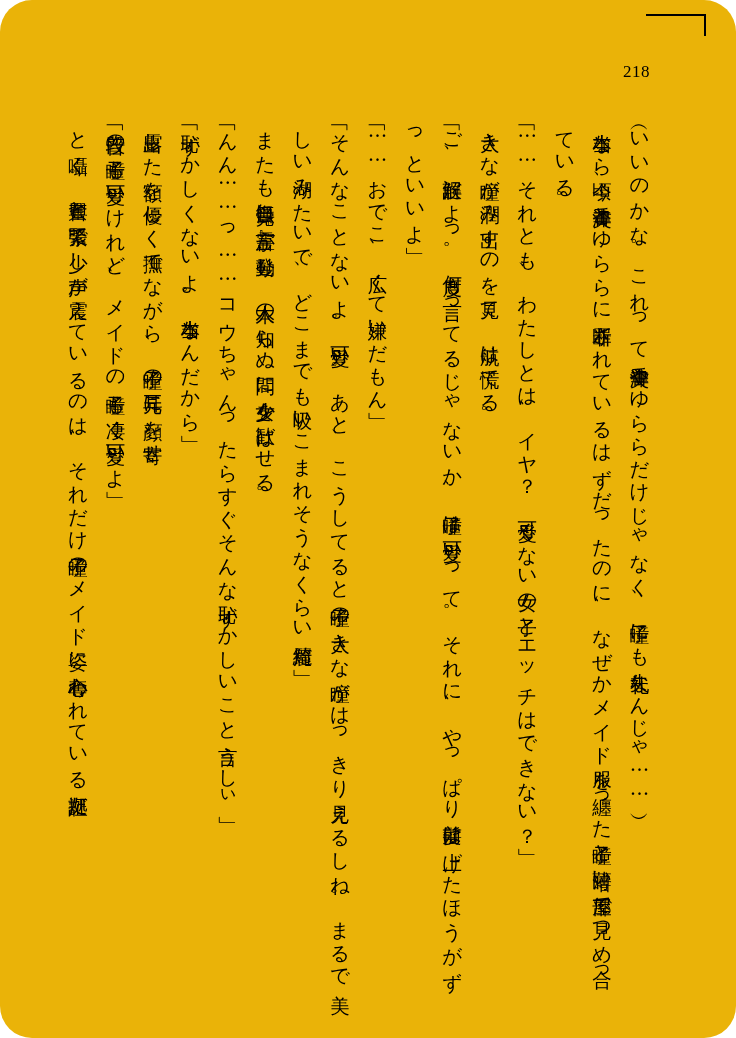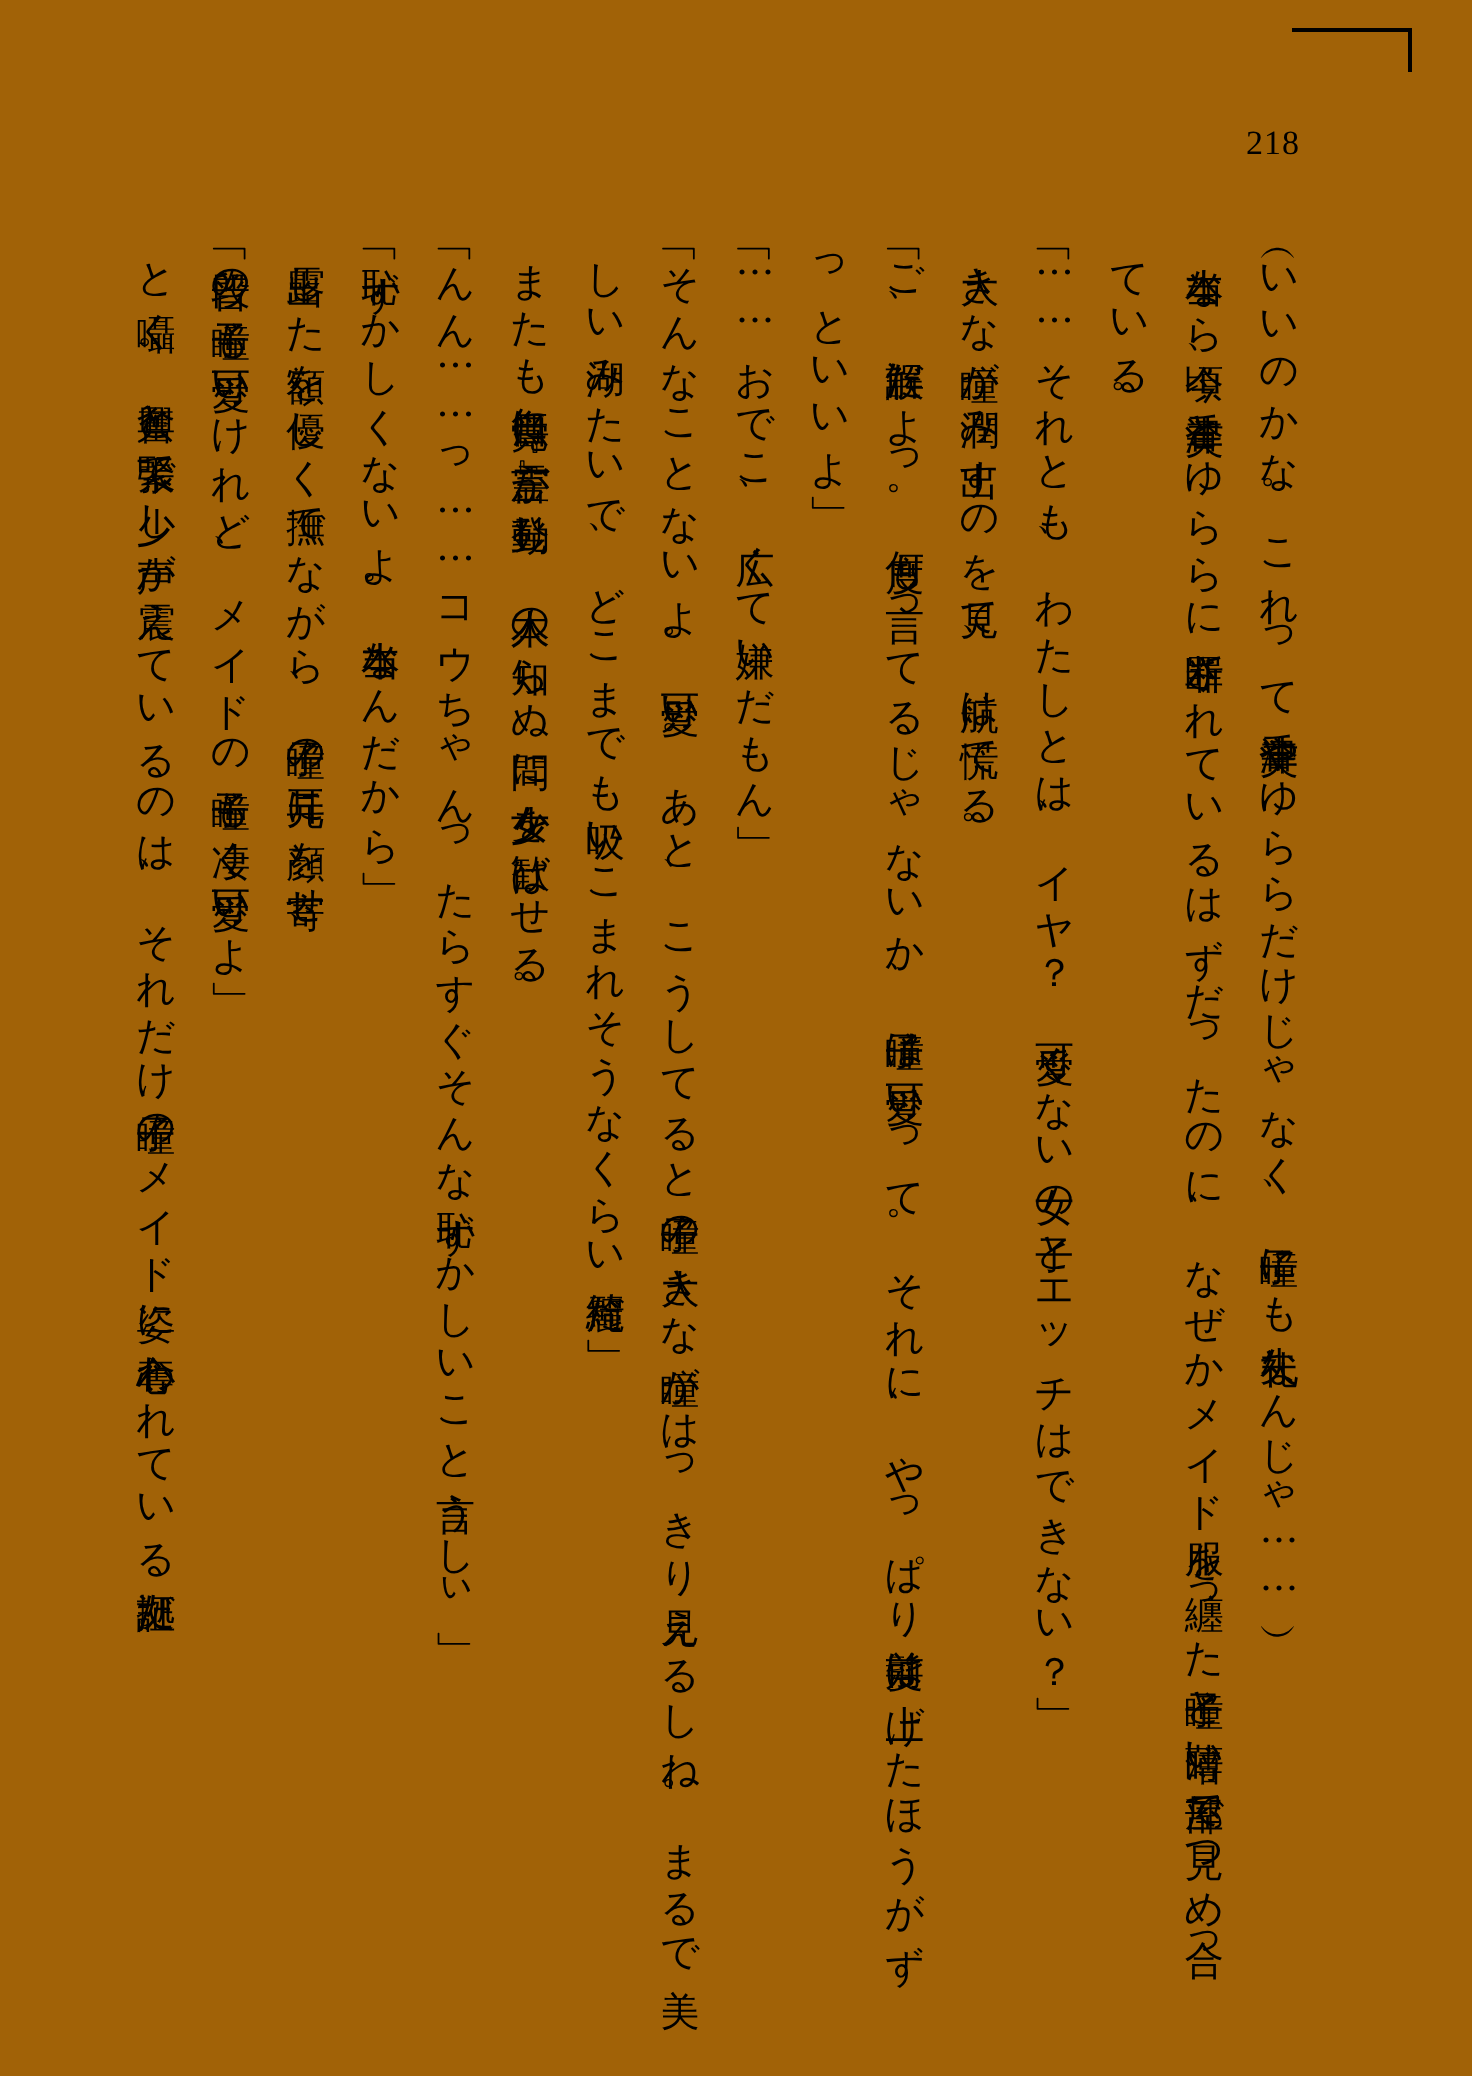--- a/index.html
+++ b/index.html
@@ -4,24 +4,25 @@
 <style>
   html, body {
     margin: 0;
     padding: 0;
     background: #ffffff;
   }
   .page {
     position: relative;
     width: 736px;
     height: 1038px;
-    background: #a16207;
+    background: #eab308;
     overflow: hidden;
     font-family: "Liberation Serif", "DejaVu Serif", serif;
     color: #000000;
+    border-radius: 32px;
   }
   
   .corner-rule-h {
     position: absolute;
     top: 14px;
     right: 30px;
     width: 60px;
     height: 2px;
     background: #000000;
   }

